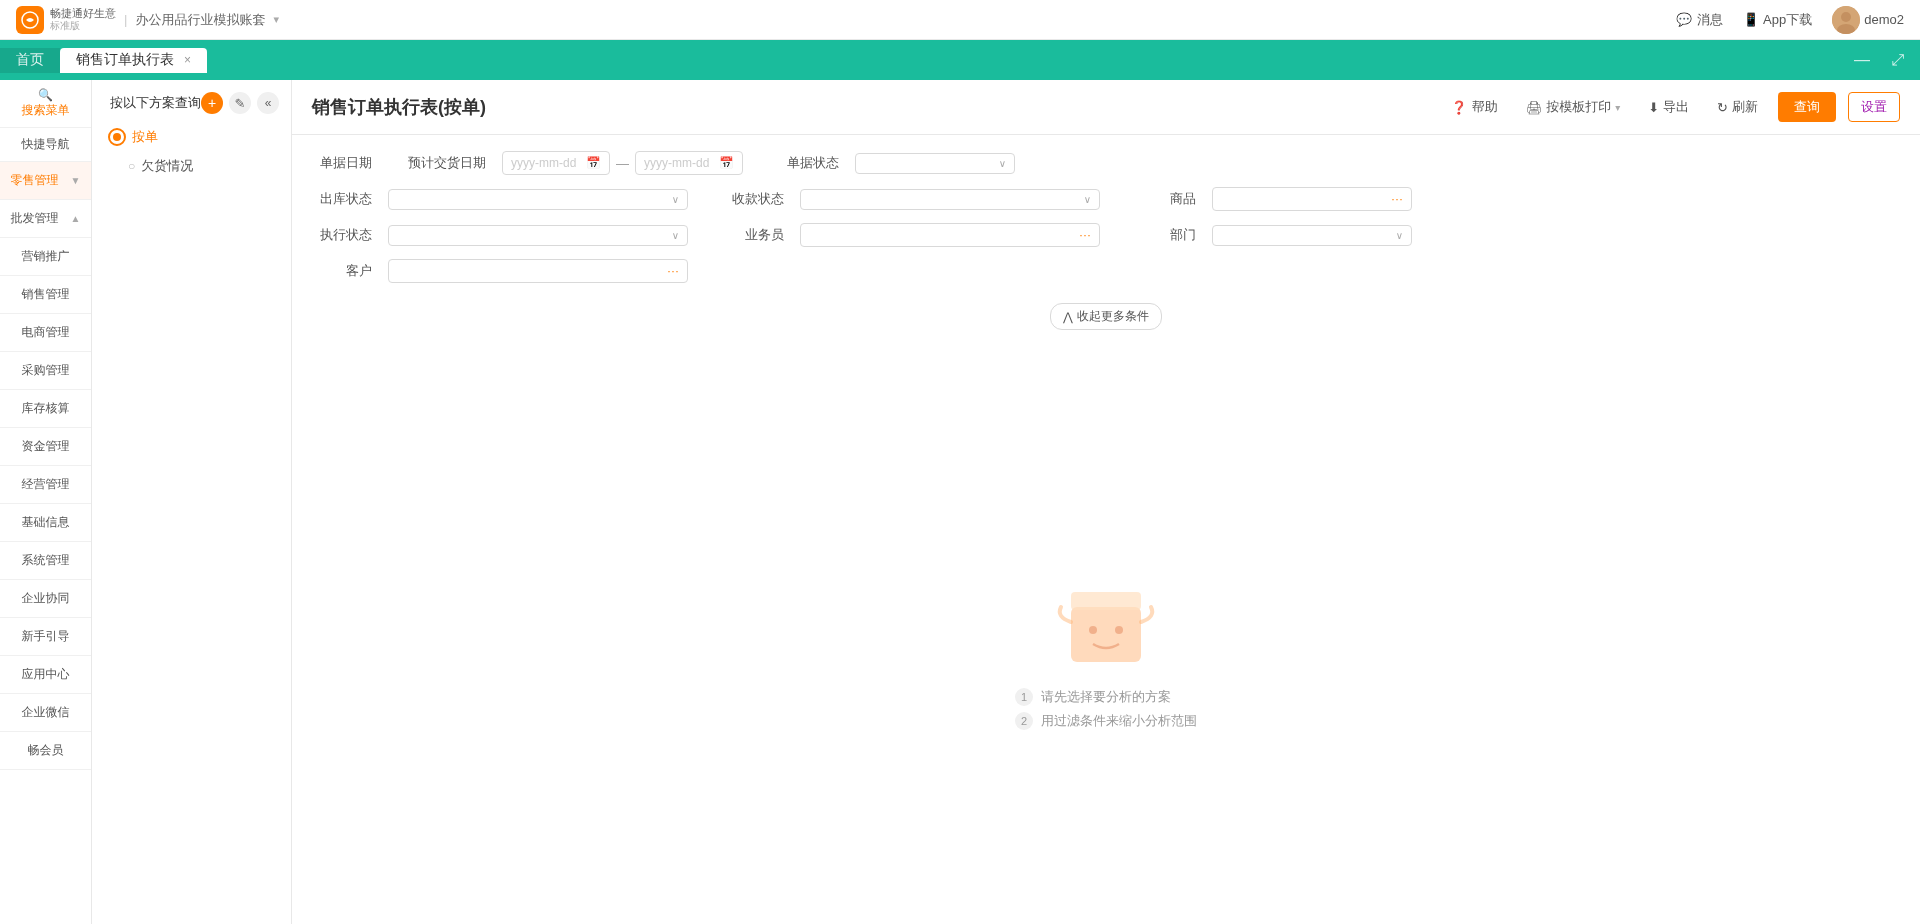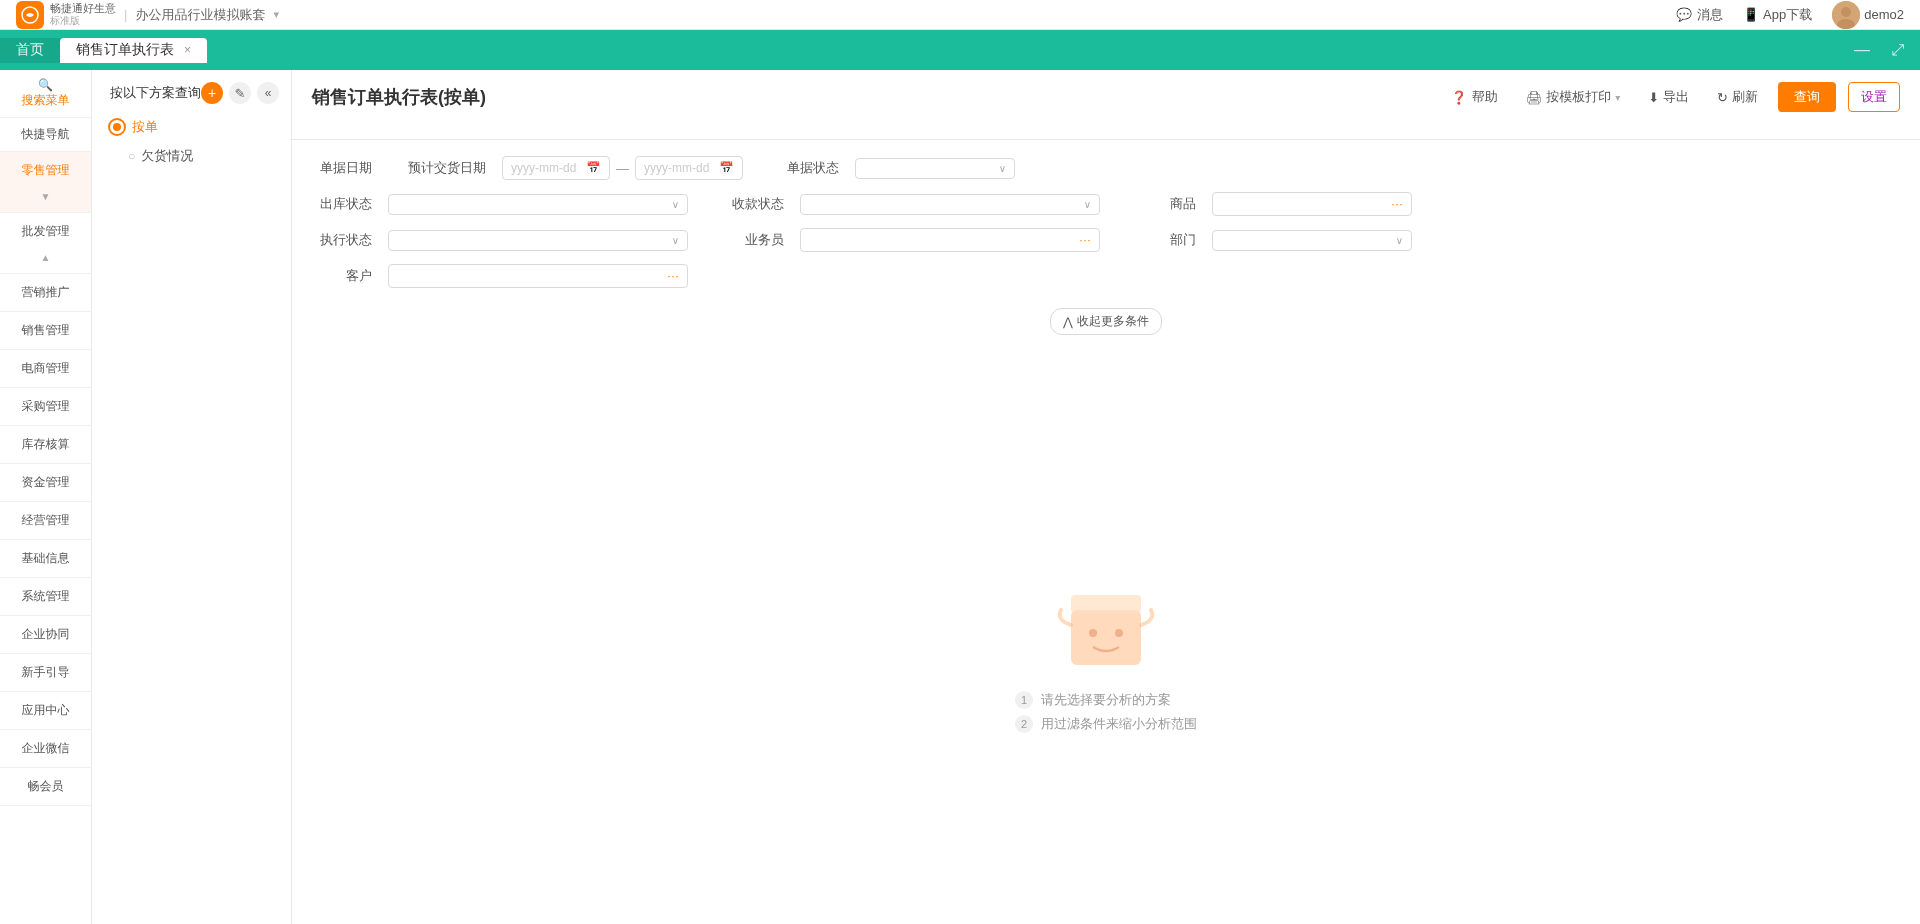--- a/index.html
+++ b/index.html
@@ -1,20 +1,20 @@
 <!DOCTYPE html>
 <html><head>
   <meta charset="utf-8">
   <style>
     * { box-sizing: border-box; margin: 0; padding: 0; }
     body { font-family: 'Microsoft YaHei', Arial, sans-serif; font-size: 13px; background: #f5f5f5; color: #333; height: 924px; overflow: hidden; display: flex; flex-direction: column; }
 
     
     .top-header {
-      height: 30px;
+      height: 40px;
       background: #fff;
       display: flex;
       align-items: center;
       justify-content: space-between;
       padding: 0 16px;
       border-bottom: 1px solid #e8e8e8;
       flex-shrink: 0;
     }
     .top-header-left {
       display: flex;
@@ -142,21 +142,20 @@
       color: #555;
       font-size: 12px;
       border-bottom: 1px solid #f0f0f0;
     }
     .sidebar-item.active { color: #ff7c00; background: #fff5f0; }
     .sidebar-item.has-expand {
       display: flex;
       align-items: center;
       justify-content: center;
       gap: 12px;
-      flex-direction: column;
     }
     .expand-icon { font-size: 10px; color: #aaa; }
 
     
     .sidebar-search {
       padding: 8px 4px;
       text-align: center;
       color: #ff7c00;
       font-size: 12px;
       cursor: pointer;
@@ -251,21 +250,21 @@
     .content-area {
       flex: 1;
       display: flex;
       flex-direction: column;
       overflow: hidden;
       background: #f5f5f5;
     }
 
     .page-header {
       background: #fff;
-      padding: 12px 20px 15px 20px;
+      padding: 12px 20px 0 20px;
       border-bottom: 1px solid #e8e8e8;
     }
     .page-title-row {
       display: flex;
       align-items: center;
       justify-content: space-between;
       margin-bottom: 12px;
     }
     .page-title {
       font-size: 18px;

